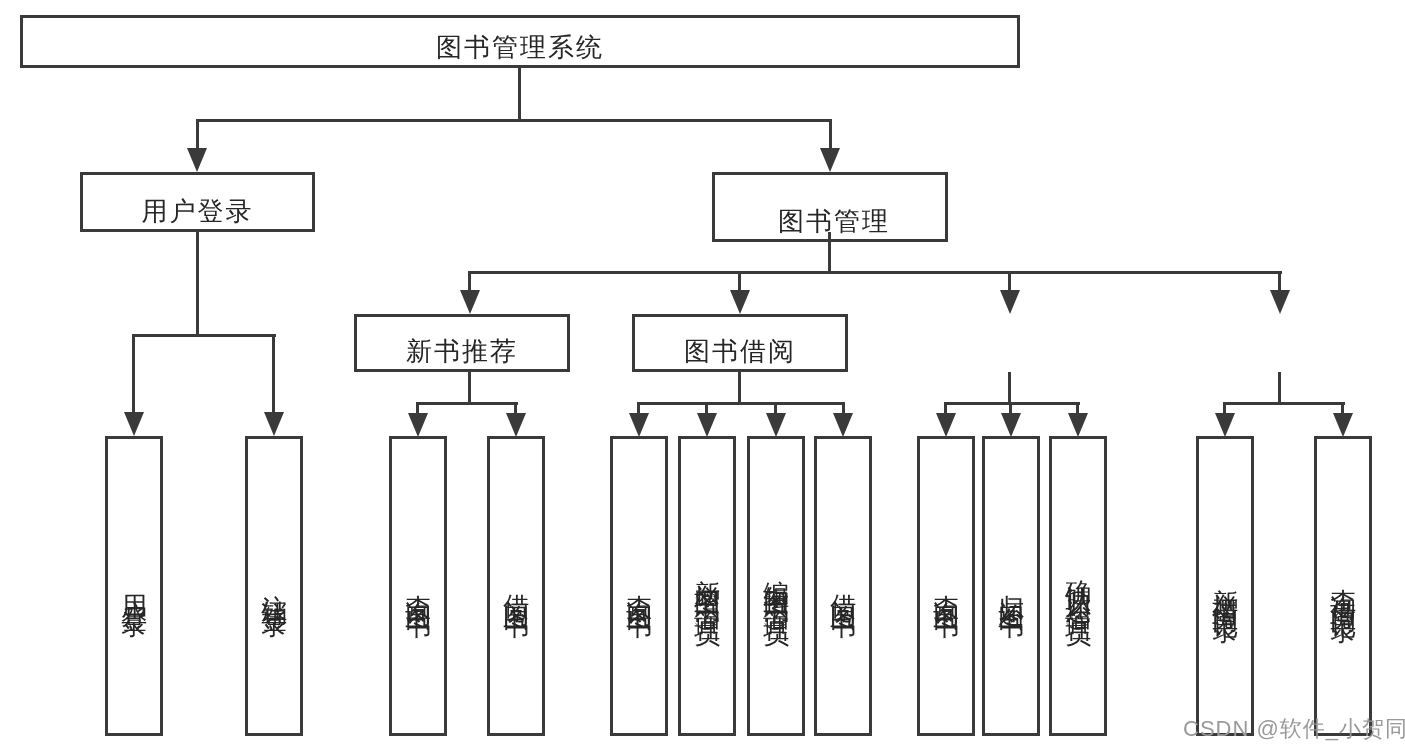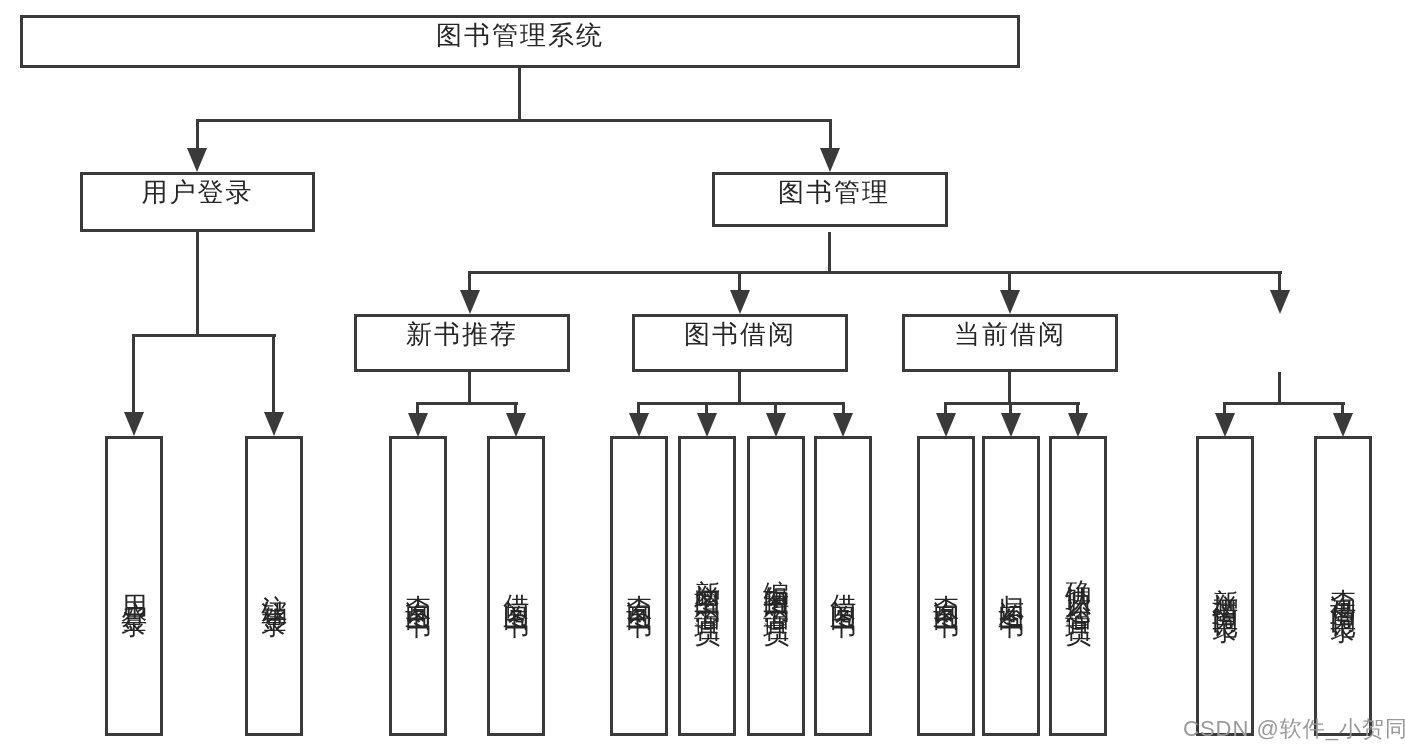--- a/index.html
+++ b/index.html
@@ -8,21 +8,21 @@
     --box_bg:#ffffff;
     --watermark:#999999;
   }
   html,body{margin:0;padding:0;background:#fff;}
   .canvas{
     position:relative;width:1405px;height:747px;background:var(--box_bg);
     font-family:"Liberation Sans","DejaVu Sans",sans-serif;overflow:hidden;
   }
   .hbox{
     position:absolute;box-sizing:border-box;border:3px solid var(--line);
-    background:var(--box_bg);display:flex;align-items:flex-start;justify-content:center;
+    background:var(--box_bg);display:flex;align-items:flex-end;justify-content:center;
     font-size:26px;letter-spacing:2px;color:var(--text);white-space:nowrap;
   }
   .leaf{
     position:absolute;box-sizing:border-box;width:58px;height:300px;top:436px;
     border:3px solid var(--line);background:var(--box_bg);
     display:flex;align-items:center;justify-content:center;
   }
   .leaf span{
     writing-mode:vertical-rl;text-orientation:mixed;
     font-size:26px;letter-spacing:6px;line-height:1.05;color:var(--text);
@@ -50,21 +50,21 @@
   <div class="ln" style="left:518px;top:66px;width:3px;height:55px;"></div>
   <div class="ln" style="left:196px;top:119px;width:636px;height:3px;"></div>
   <div class="ln" style="left:196px;top:119px;width:3px;height:32px;"></div>
   <div class="ln" style="left:829px;top:119px;width:3px;height:32px;"></div>
   <div class="arw" style="left:187px;top:148px;"></div>
   <div class="arw" style="left:820px;top:148px;"></div>
 
   <div class="hbox" style="left:80px;top:172px;width:235px;height:60px;">
     <span>用户登录</span>
   </div>
-  <div class="hbox" style="left:712px;top:172px;width:236px;height:55px;padding-left:8px;">
+  <div class="hbox" style="left:712px;top:172px;width:236px;height:70px;padding-left:8px;">
     <span>图书管理</span>
   </div>
 
   <div class="ln" style="left:196px;top:232px;width:3px;height:104px;"></div>
   <div class="ln" style="left:132px;top:334px;width:144px;height:3px;"></div>
   <div class="ln" style="left:132px;top:334px;width:3px;height:80px;"></div>
   <div class="ln" style="left:272px;top:334px;width:3px;height:80px;"></div>
   <div class="arw" style="left:124px;top:412px;"></div>
   <div class="arw" style="left:264px;top:412px;"></div>
 
@@ -77,23 +77,20 @@
   <div class="arw" style="left:460px;top:290px;"></div>
   <div class="arw" style="left:730px;top:290px;"></div>
   <div class="arw" style="left:1000px;top:290px;"></div>
   <div class="arw" style="left:1270px;top:290px;"></div>
 
   <div class="hbox" style="left:354px;top:314px;width:216px;height:58px;">
     <span>新书推荐</span>
   </div>
   <div class="hbox" style="left:632px;top:314px;width:216px;height:58px;">
     <span>图书借阅</span>
-  </div>
-  <div class="hbox" style="left:902px;top:314px;width:216px;height:58px;">
-    <span>当前借阅</span>
   </div>
 
   <div class="ln" style="left:468px;top:372px;width:3px;height:32px;"></div>
   <div class="ln" style="left:416px;top:402px;width:102px;height:3px;"></div>
   <div class="ln" style="left:416px;top:402px;width:3px;height:14px;"></div>
   <div class="ln" style="left:514px;top:402px;width:3px;height:14px;"></div>
   <div class="arw" style="left:408px;top:413px;"></div>
   <div class="arw" style="left:506px;top:413px;"></div>
 
   <div class="ln" style="left:738px;top:372px;width:3px;height:32px;"></div>

